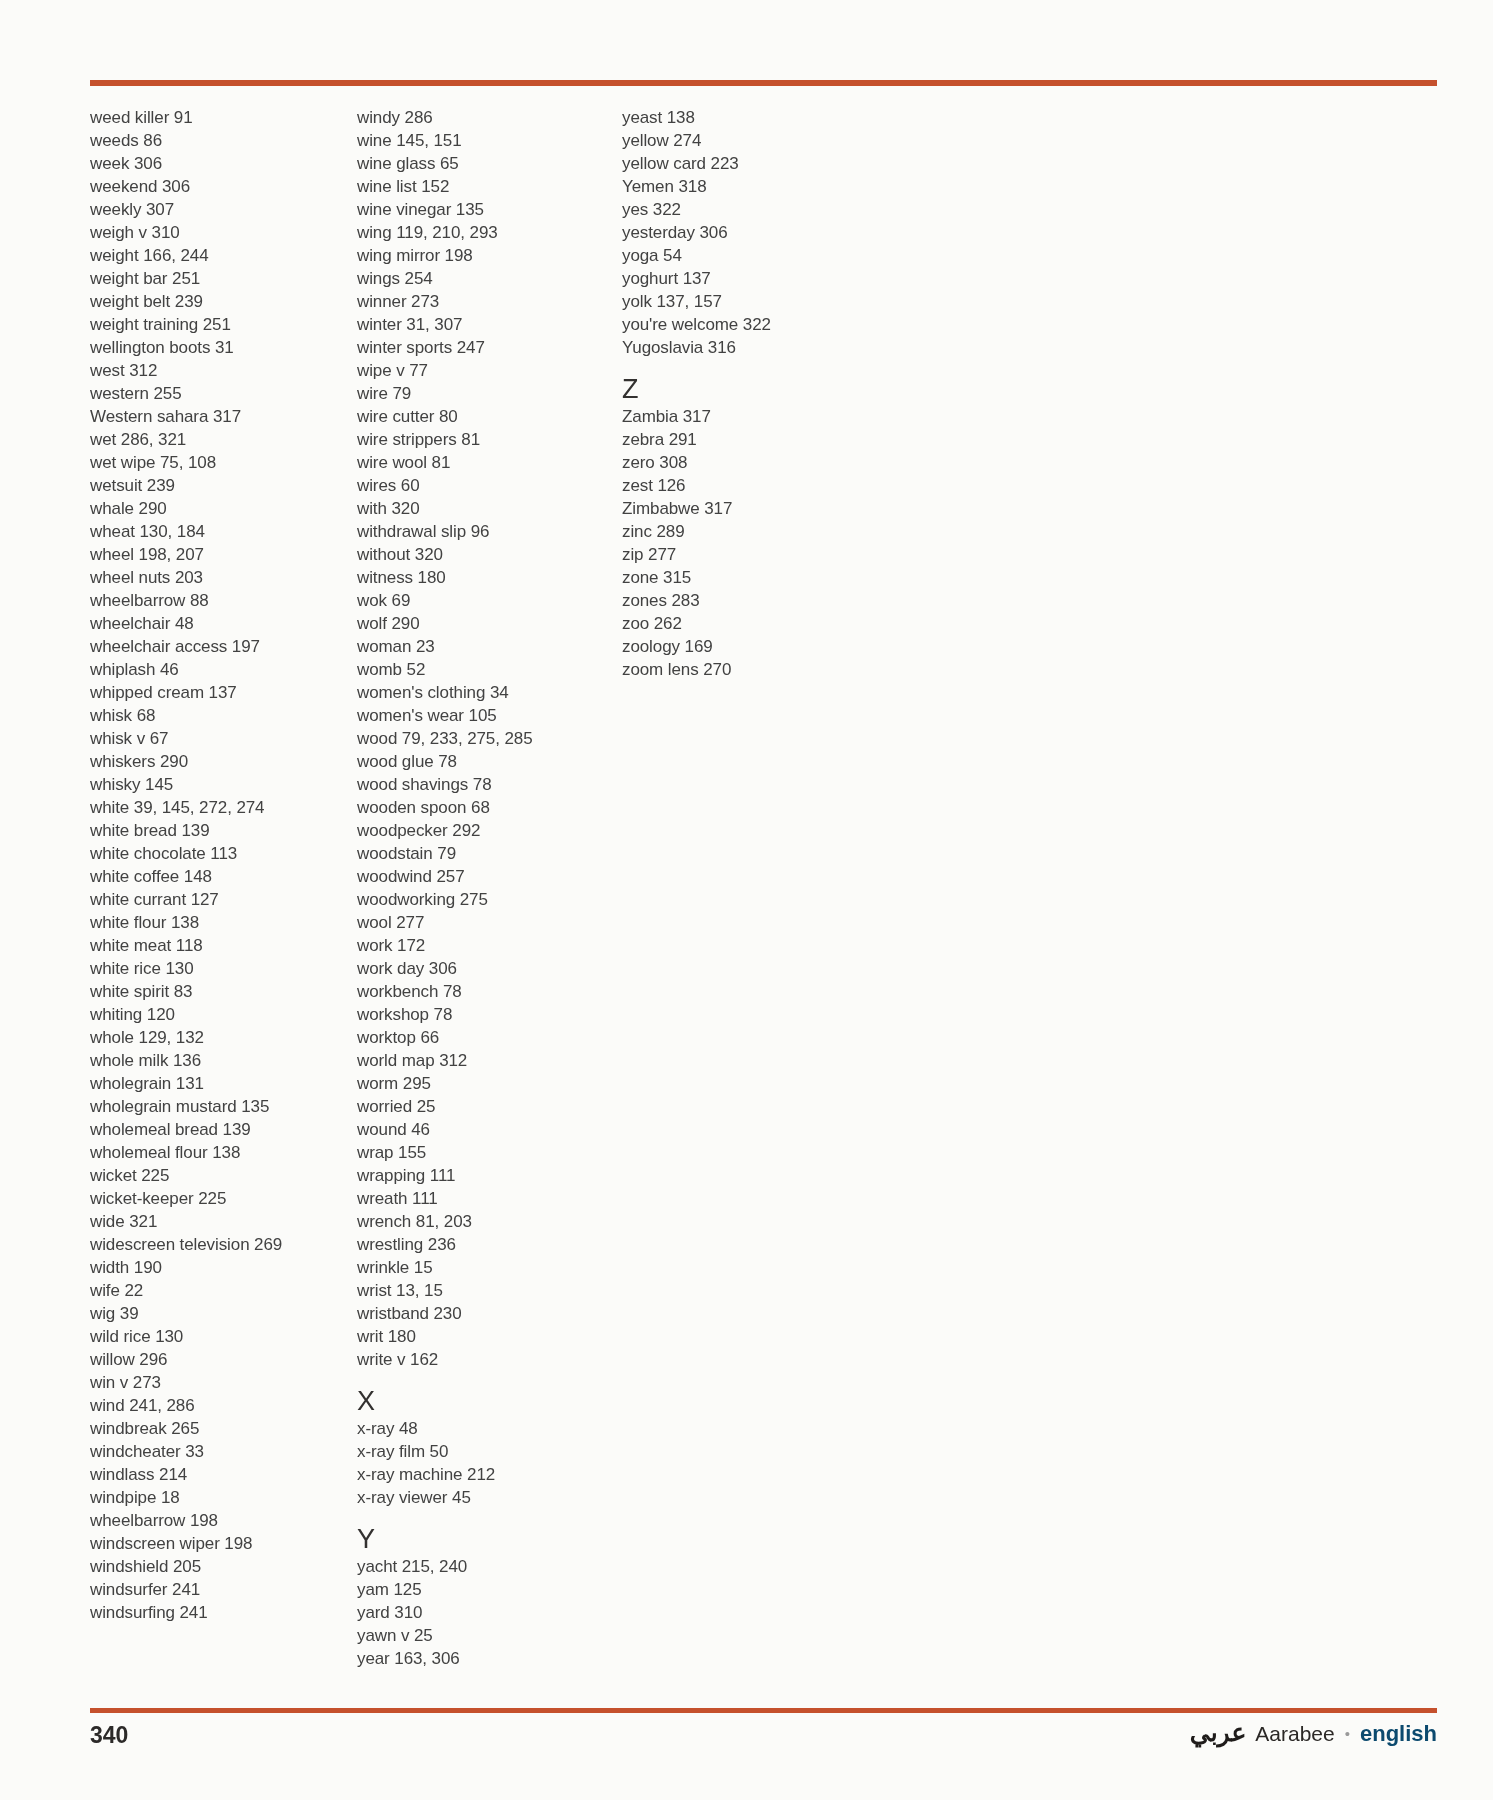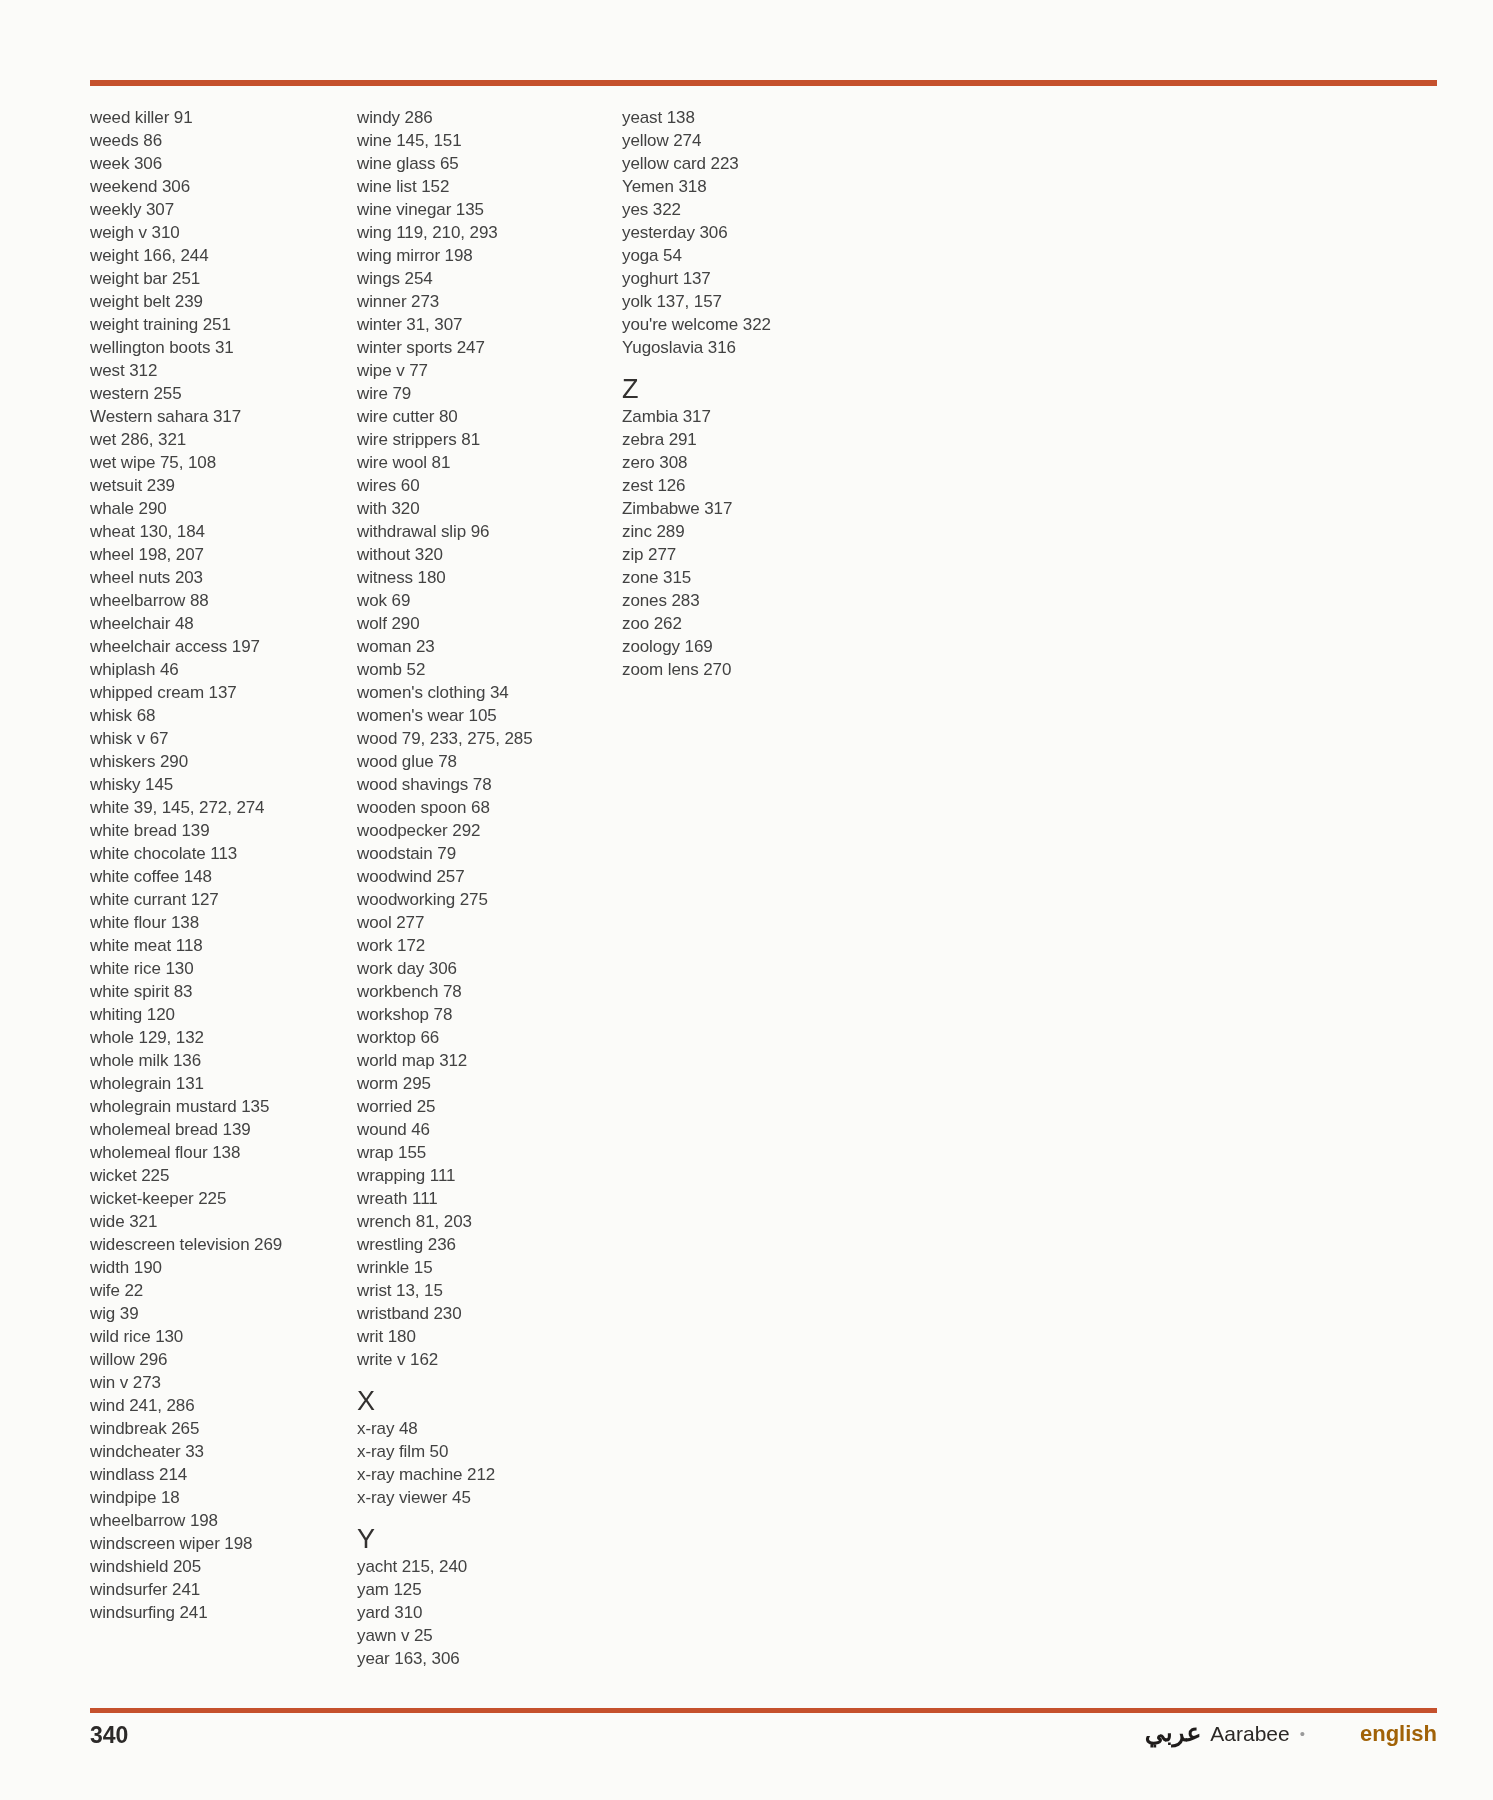--- a/index.html
+++ b/index.html
@@ -58,21 +58,21 @@
     position:absolute;left:90px;top:1722px;
     font-size:23px;font-weight:600;color:#2c2a29;
   }
   .footer-right{
     position:absolute;right:56px;top:1718px;
     white-space:nowrap;text-align:right;
   }
   .footer-right .ar{font-size:25px;font-weight:700;color:#1f1c1b;margin-right:9px;}
   .footer-right .translit{font-size:21px;font-weight:400;color:#2b2826;margin-right:10px;}
   .footer-right .dot{font-size:15px;color:#9a9a9a;margin-right:10px;vertical-align:2px;}
-  .footer-right .eng{font-size:22px;font-weight:700;color:#a16207;margin-left:45px;}
+  .footer-right .eng{font-size:22px;font-weight:700;color:#0c4a6e;}
 </style>
 </head>
 <body>
 
 <div class="page">
 
   <div class="rule top"></div>
 
   <div class="col col1">
       <div class="entry"><span>weed killer</span><span> 91</span></div>

